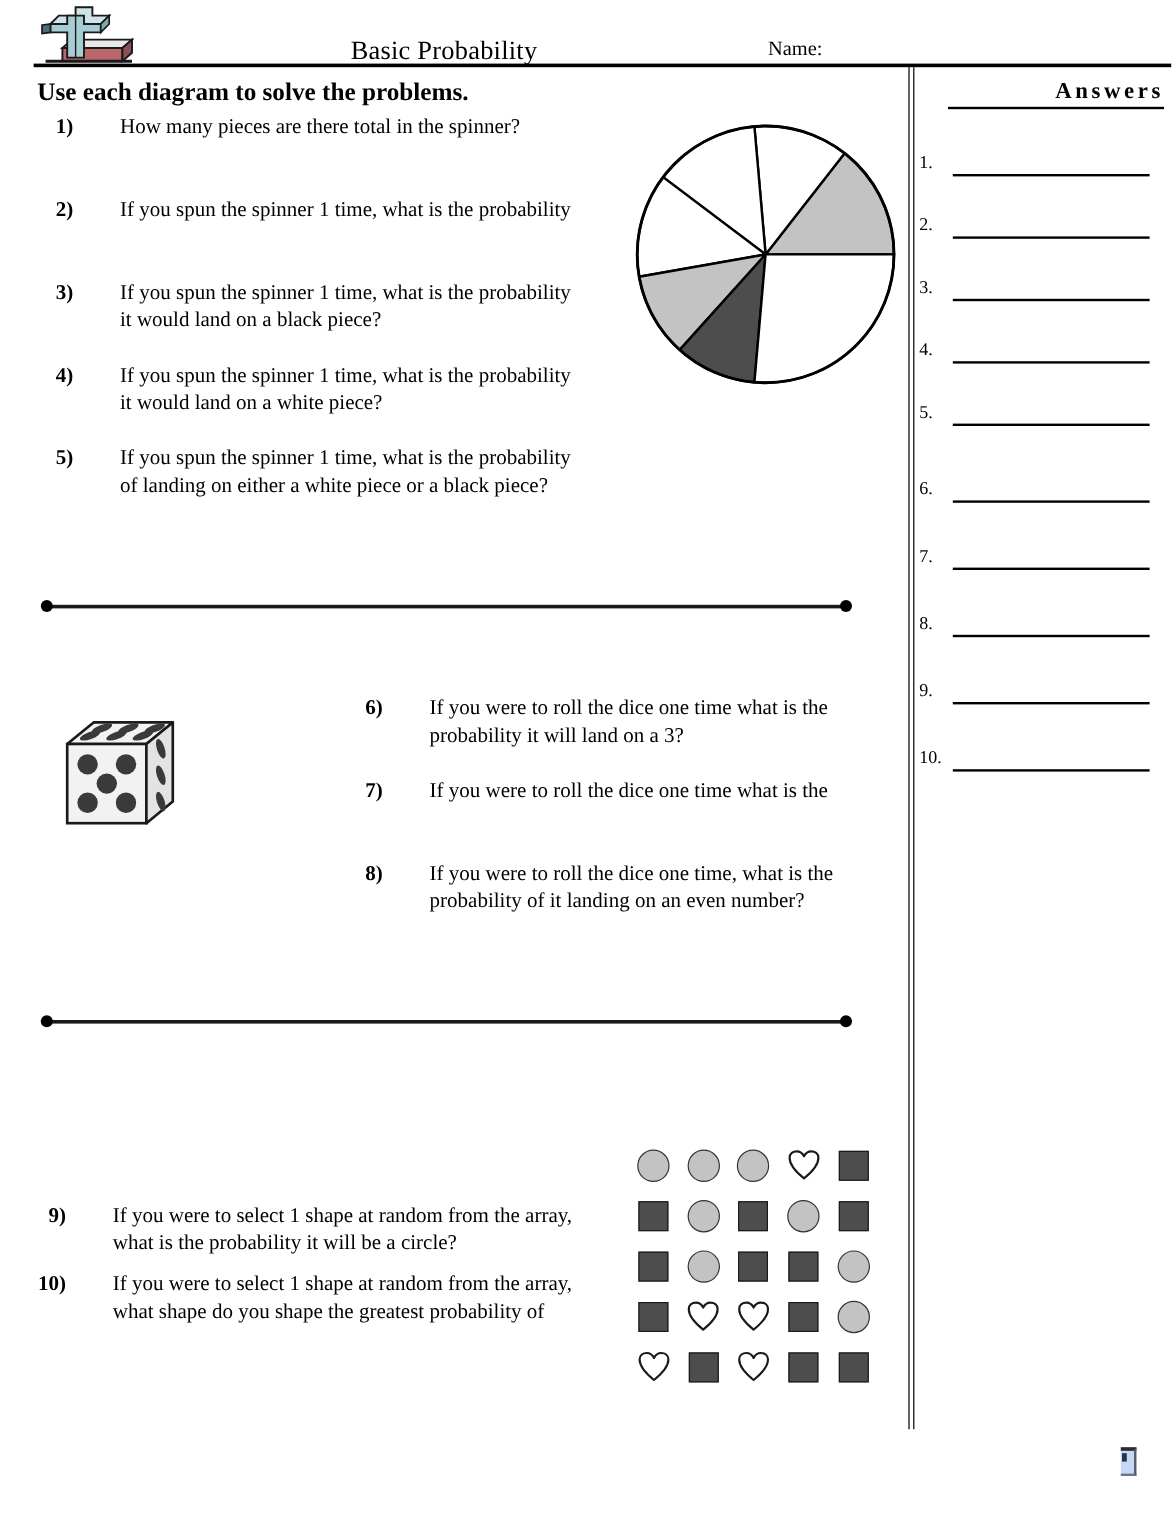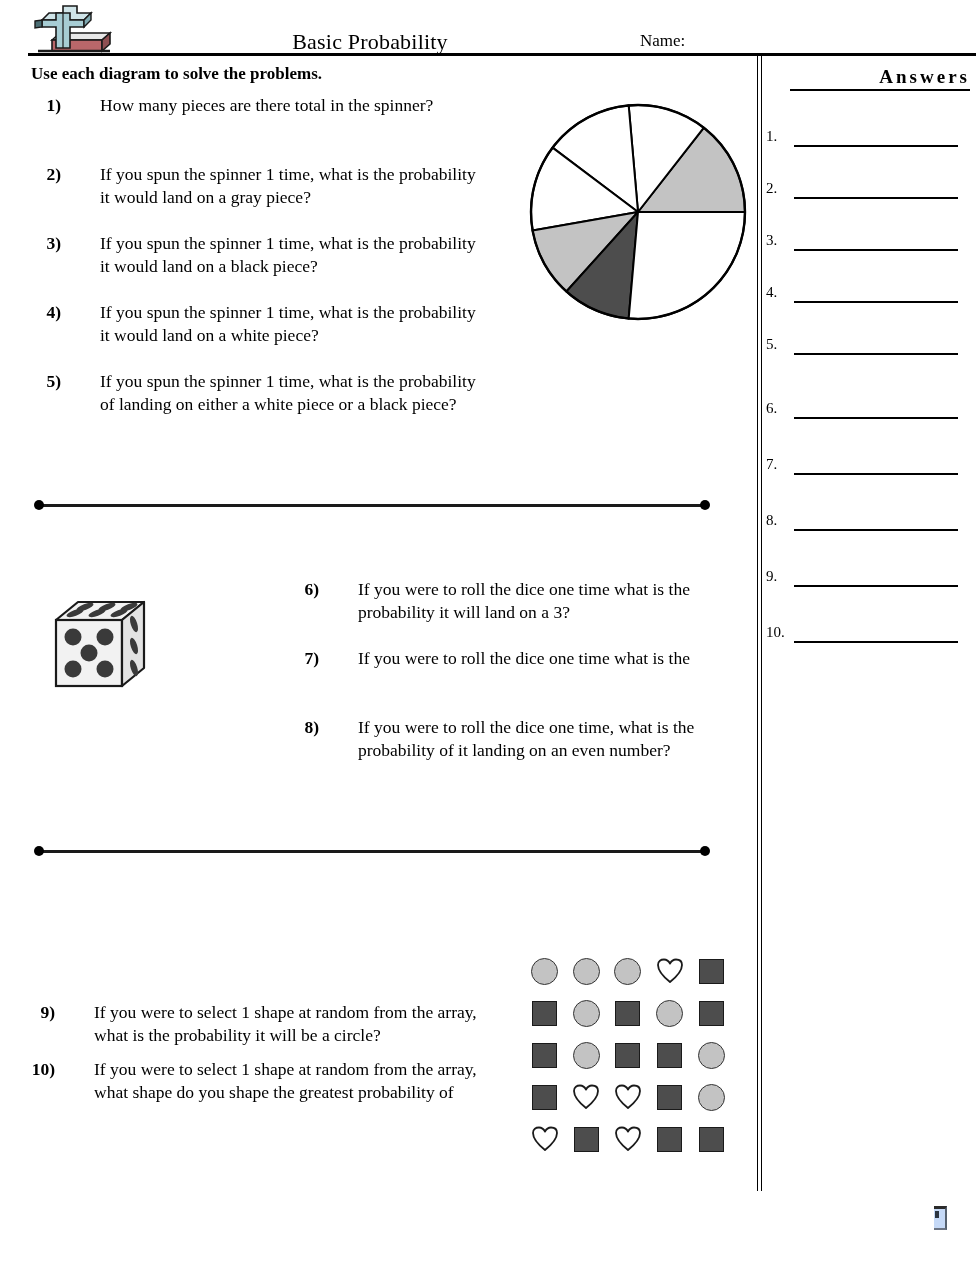--- a/index.html
+++ b/index.html
@@ -96,21 +96,21 @@
     left: 28px; top: 17px;
     width: 164px;
     height: 2px;
     background: #000;
   }
 
   
   #instruction {
     position: absolute;
     left: 31px; top: 64px;
-    font-size: 17px;
+    font-size: 21px;
     font-weight: bold;
   }
 
   
   .q {
     position: absolute;
     font-size: 17.5px;
     line-height: 23px;
   }
   .q .qnum {
@@ -297,21 +297,20 @@
     <span class="qnum">1)</span>
     <span class="qtext">
       <span class="qline">How many pieces are there total in the spinner?</span>
     </span>
   </div>
 
   <div class="q" style="left:31px; top:163px; width:480px;">
     <span class="qnum">2)</span>
     <span class="qtext">
       <span class="qline">If you spun the spinner 1 time, what is the probability</span>
-      <span class="qline">it would land on a gray piece?</span>
     </span>
   </div>
 
   <div class="q" style="left:31px; top:232px; width:480px;">
     <span class="qnum">3)</span>
     <span class="qtext">
       <span class="qline">If you spun the spinner 1 time, what is the probability</span>
       <span class="qline">it would land on a black piece?</span>
     </span>
   </div>

